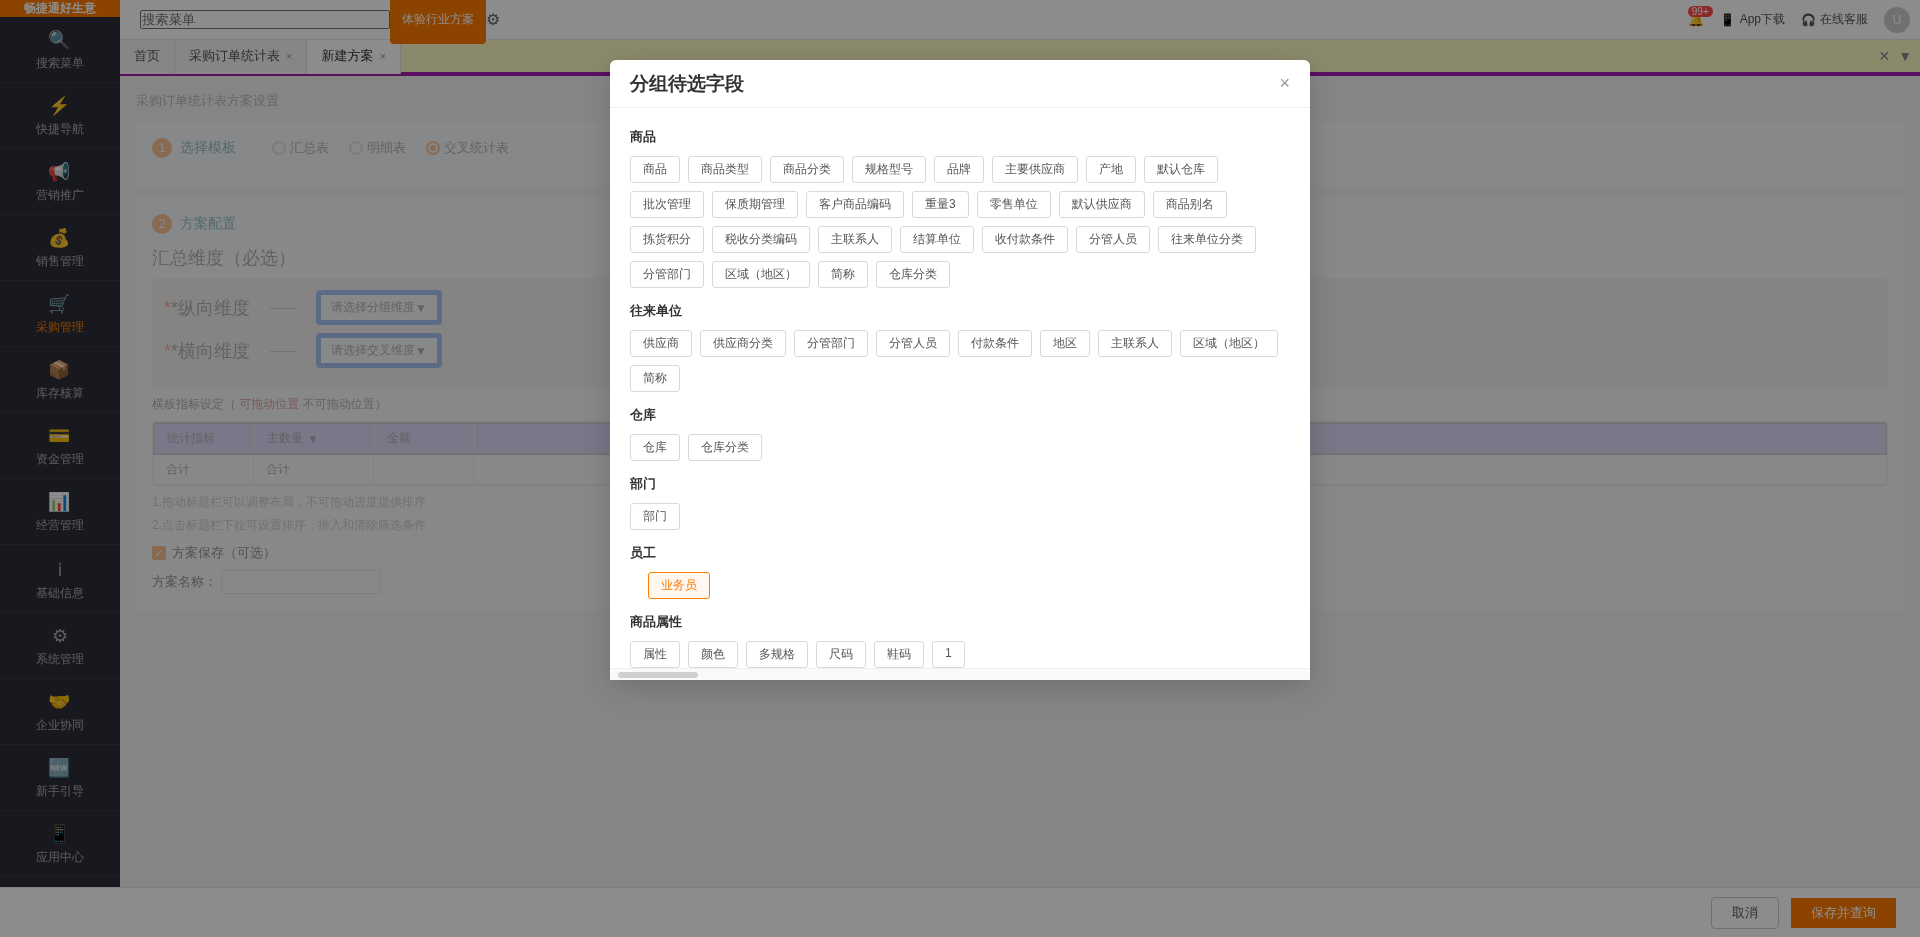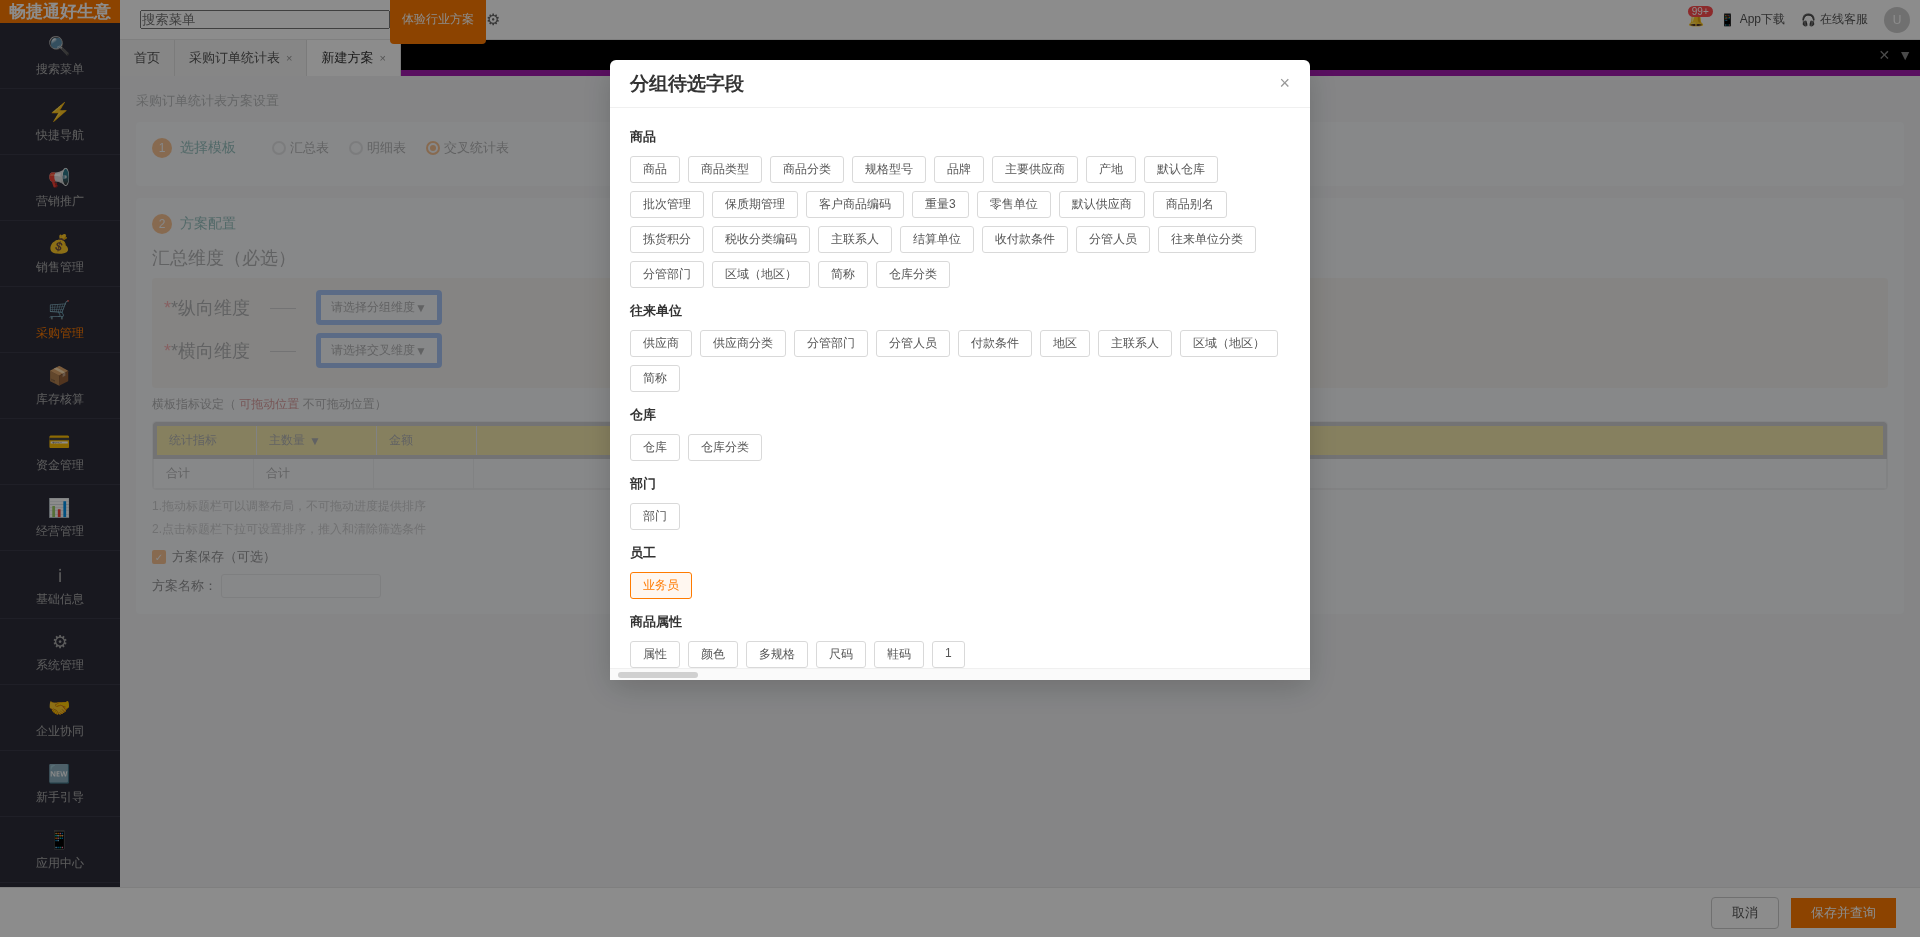--- a/index.html
+++ b/index.html
@@ -67,23 +67,24 @@
     }
     .avatar-circle {
       width: 26px; height: 26px; border-radius: 50%;
       background: #ccc; display: flex; align-items: center; justify-content: center;
       color: #fff; font-size: 12px;
     }
 
     
     .tabs-bar {
       height: 36px;
-      background: #000000;
-      border-bottom: 6px solid #a21caf;
-      display: flex;
+      background: #fef9c3;
+      border-bottom: 4px solid #a21caf;
+      display: flex;
+      align-items: center;
       padding: 0 0 0 0;
       position: fixed;
       top: 40px; left: 120px; right: 0;
       z-index: 99;
     }
     .tab-item {
       height: 36px;
       display: flex; align-items: center;
       padding: 0 14px;
       font-size: 13px;
@@ -122,21 +123,21 @@
       display: flex;
       flex-direction: column;
       z-index: 101;
     }
     .sidebar-logo {
       height: 40px;
       display: flex; align-items: center; justify-content: center;
       background: #ff7b00;
     }
     .sidebar-logo-text {
-      color: #fff; font-size: 17px; font-weight: bold;
+      color: #fff; font-size: 12px; font-weight: bold;
     }
     .sidebar-item {
       display: flex;
       flex-direction: column;
       align-items: center;
       padding: 12px 0 10px;
       color: #aaa;
       font-size: 12px;
       cursor: pointer;
       border-bottom: 1px solid #3a3a48;
@@ -292,21 +293,21 @@
     .field-tag {
       border: 1px solid #d9d9d9;
       border-radius: 3px;
       padding: 4px 12px;
       font-size: 12px;
       color: #555;
       cursor: pointer;
       background: #fff;
       white-space: nowrap;
     }
-    .field-tag.selected { border-color: #ff7b00; color: #ff7b00; background: #fff7f0; }
+    .field-tag.selected { border-color: #ff7b00; color: #ff7b00; background: #fff7f0; margin-left: 18px; }
 
     
     .modal-hscroll {
       height: 12px;
       border-top: 1px solid #f0f0f0;
       background: #fafafa;
       flex-shrink: 0;
       display: flex;
       align-items: center;
       padding: 0 4px;
@@ -337,21 +338,21 @@
       border-radius: 4px;
       padding: 4px 10px;
       font-size: 12px;
       color: #555;
       background: #fff;
       min-width: 120px;
       display: flex; align-items: center; justify-content: space-between;
       cursor: pointer;
     }
     .table-header-row {
-      display: flex; background: #fde047; border: 4px solid #a3a3a3;
+      display: flex; background: #c4b5fd; border: 2px solid #a3a3a3;
       border-radius: 3px 3px 0 0;
     }
     .table-cell {
       padding: 6px 12px; font-size: 12px; color: #555; border-right: 1px solid #e8e8e8;
     }
     .table-data-row {
       display: flex; border: 1px solid #e8e8e8; border-top: none;
     }
     .info-text { font-size: 12px; color: #999; margin-top: 6px; }
     .checkbox-row { display: flex; align-items: center; gap: 6px; margin-top: 10px; }

